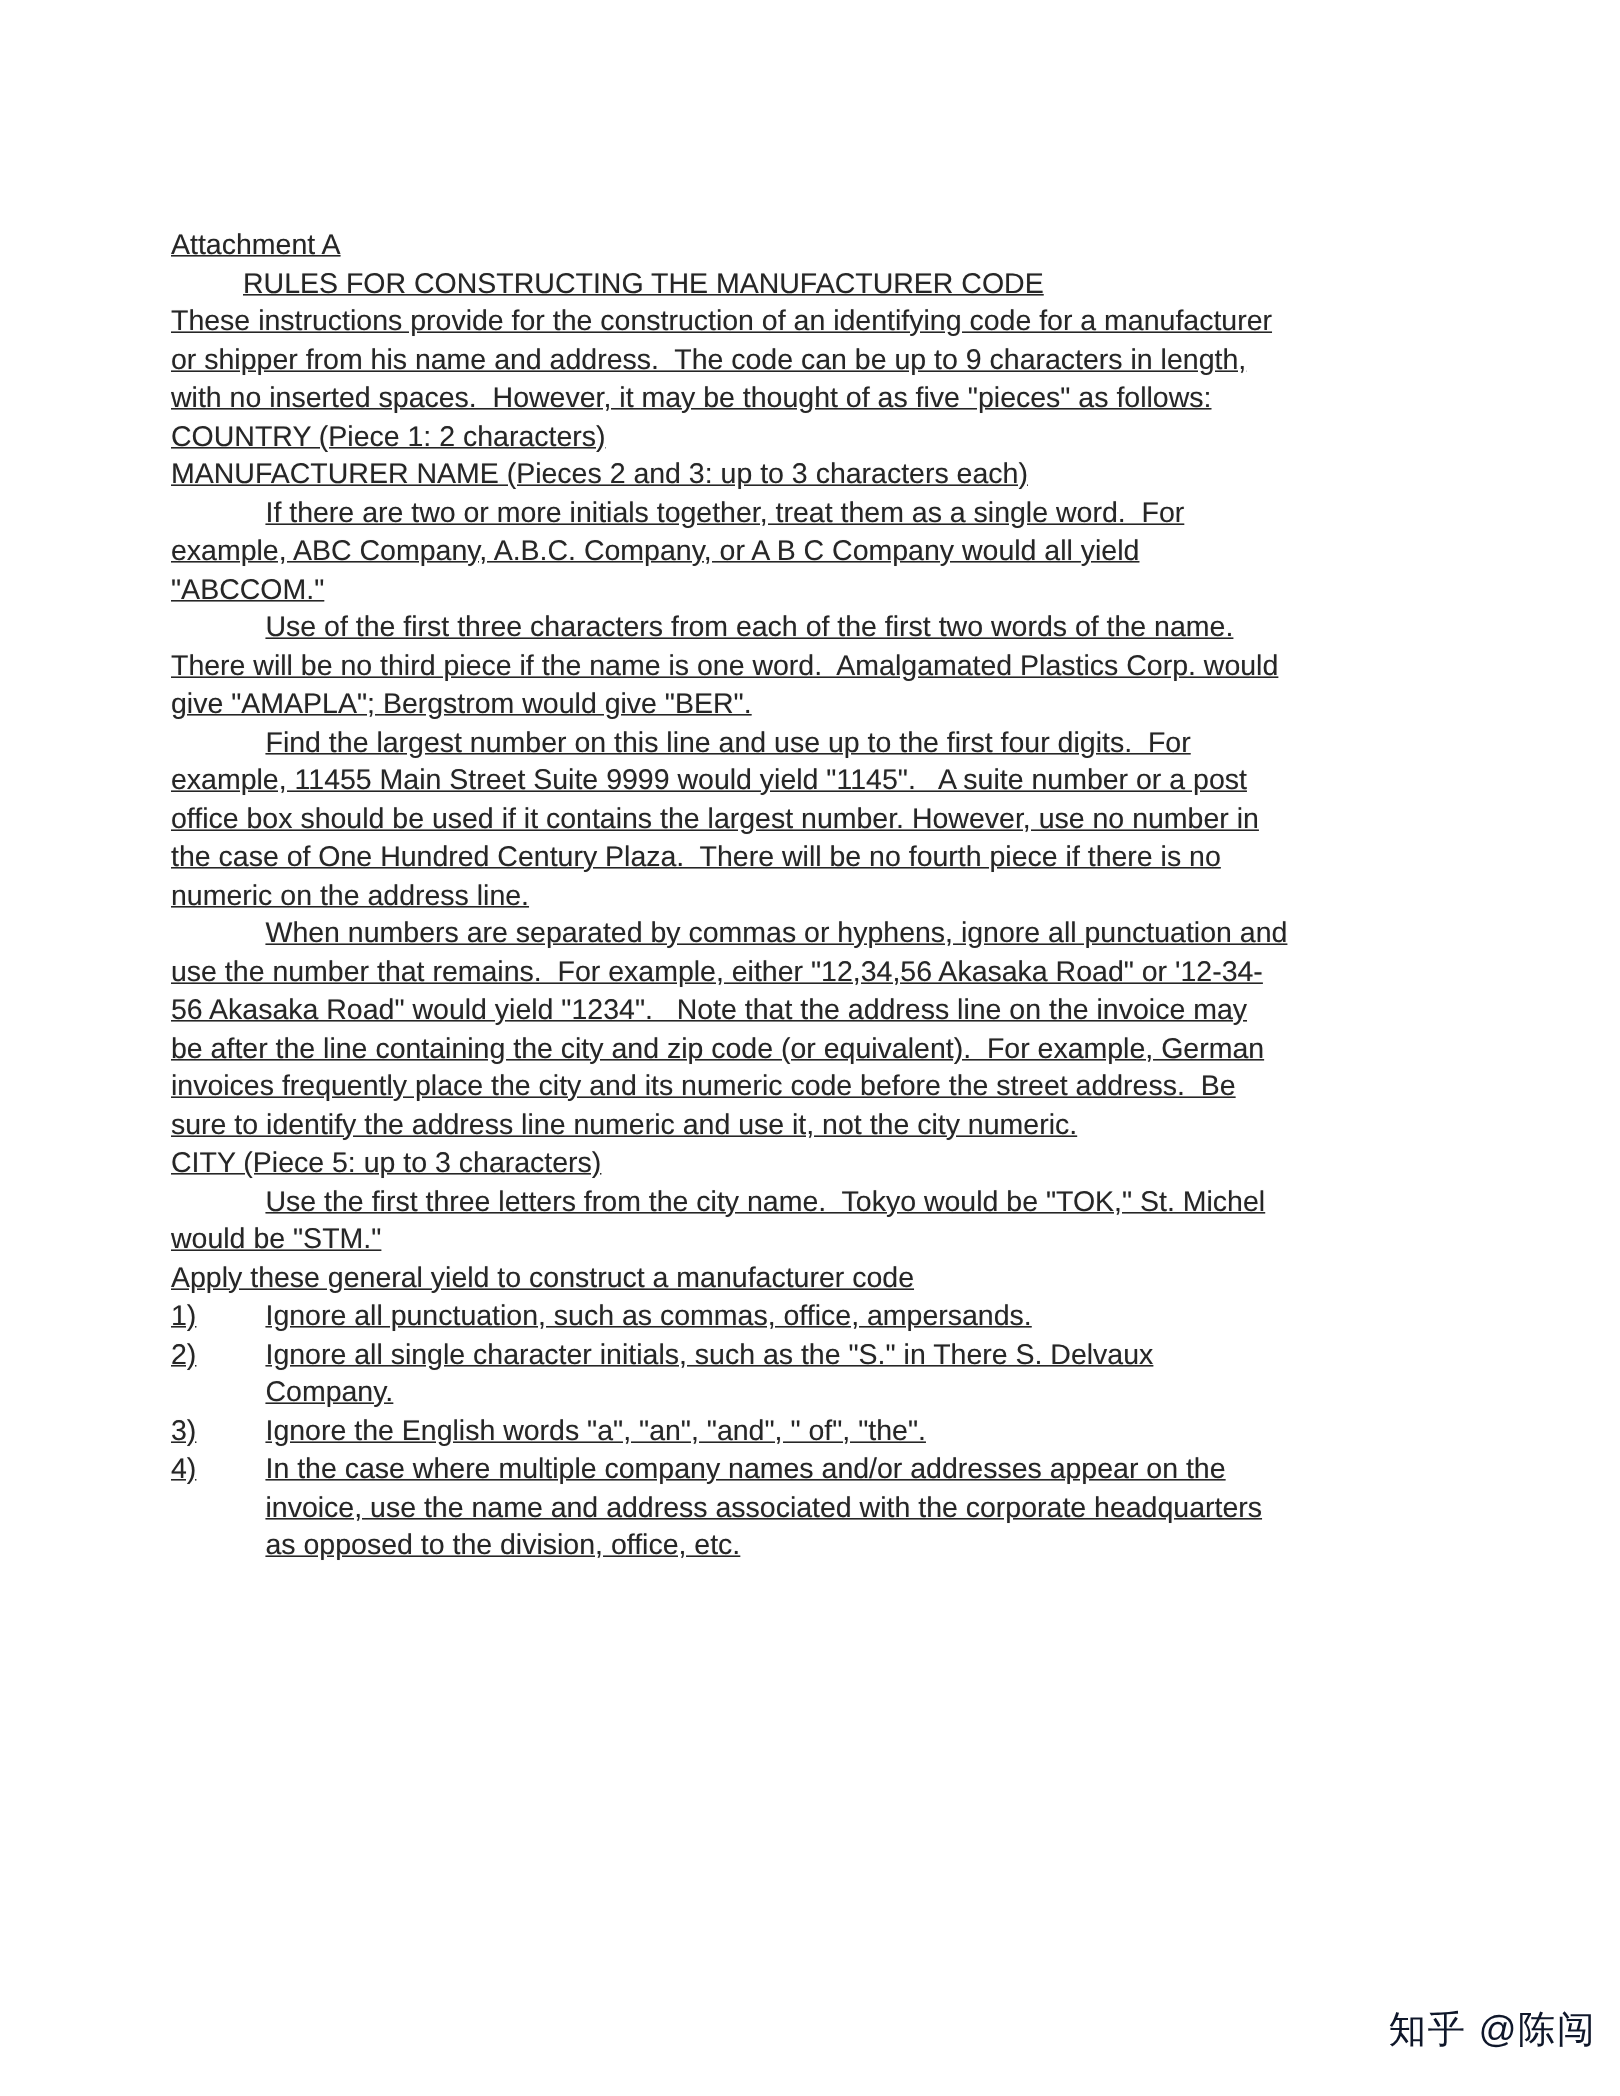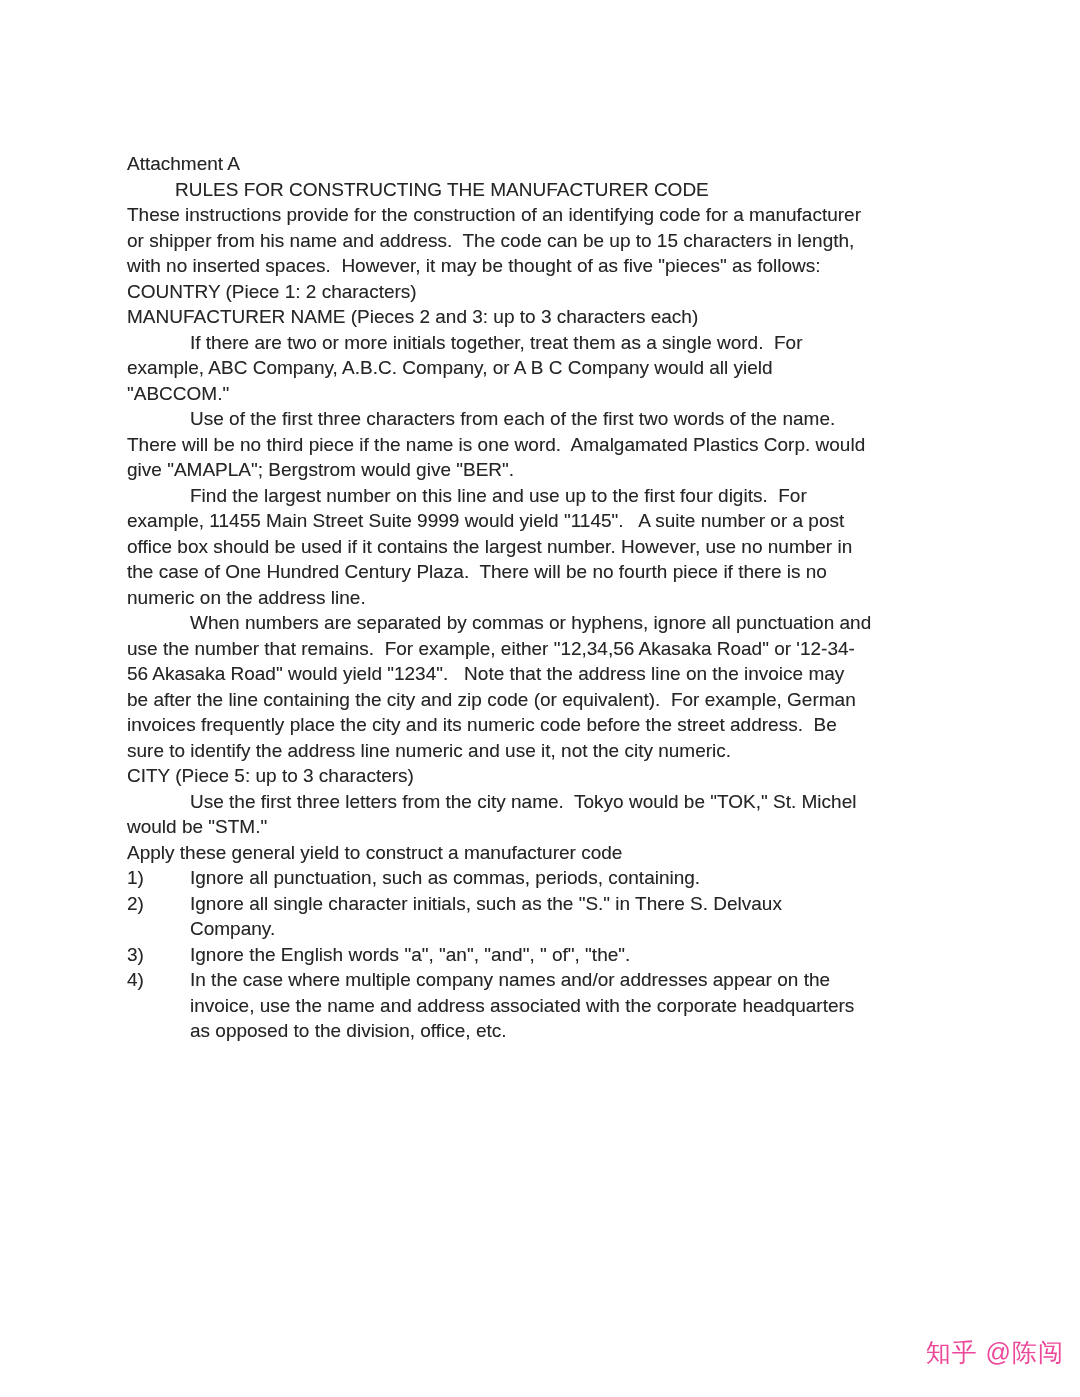--- a/index.html
+++ b/index.html
@@ -7,56 +7,57 @@
     width: 1080px;
     height: 1397px;
     background: #ffffff;
     font-family: "Liberation Sans", sans-serif;
     color: #262626;
     position: relative;
     overflow: hidden;
   }
   .page {
     position: absolute;
-    left: 127px;
+    left: 114px;
     top: 151px;
     width: 886px;
     font-size: 19px;
     line-height: 25.5px;
     text-shadow: 0 0 0.5px rgba(40,40,40,0.35);
+    text-decoration: underline;
   }
   .page div, .page p { margin: 0; white-space: pre-wrap; }
   .title { padding-left: 48px; margin-top: 26px; }
   .block-gap { margin-top: 22px; }
   .indent { text-indent: 63px; }
   .rule-item { display: flex; margin: 0; }
   .rule-num { flex: 0 0 63px; white-space: pre-wrap; }
   .rule-text { flex: 1 1 auto; white-space: pre-wrap; }
   .watermark {
     position: absolute;
     right: 16px;
     bottom: 28px;
     font-size: 25px;
     letter-spacing: 1px;
-    color: #ec4899;
+    color: #0f172a;
     text-shadow: 0.5px 0.5px 0 #ffffff;
     white-space: nowrap;
   }
 </style>
 </head>
 <body>
 
 <div class="page">
 
   <div>Attachment A</div>
 
   <div class="title">RULES FOR CONSTRUCTING THE MANUFACTURER CODE</div>
 
   <p class="block-gap">These instructions provide for the construction of an identifying code for a manufacturer
-or shipper from his name and address.  The code can be up to 15 characters in length,
+or shipper from his name and address.  The code can be up to 9 characters in length,
 with no inserted spaces.  However, it may be thought of as five "pieces" as follows:</p>
 
   <div class="block-gap">COUNTRY (Piece 1: 2 characters)</div>
 
   <div class="block-gap">MANUFACTURER NAME (Pieces 2 and 3: up to 3 characters each)</div>
   <p class="indent">If there are two or more initials together, treat them as a single word.  For
 example, ABC Company, A.B.C. Company, or A B C Company would all yield
 "ABCCOM."</p>
   <p class="indent">Use of the first three characters from each of the first two words of the name.
 There will be no third piece if the name is one word.  Amalgamated Plastics Corp. would
@@ -75,21 +76,21 @@
 sure to identify the address line numeric and use it, not the city numeric.</p>
 
   <div class="block-gap">CITY (Piece 5: up to 3 characters)</div>
   <p class="indent">Use the first three letters from the city name.  Tokyo would be "TOK," St. Michel
 would be "STM."</p>
 
   <div class="block-gap">Apply these general yield to construct a manufacturer code</div>
 
   <div class="rule-item">
     <span class="rule-num">1)</span>
-    <span class="rule-text">Ignore all punctuation, such as commas, periods, containing.</span>
+    <span class="rule-text">Ignore all punctuation, such as commas, office, ampersands.</span>
   </div>
   <div class="rule-item">
     <span class="rule-num">2)</span>
     <span class="rule-text">Ignore all single character initials, such as the "S." in There S. Delvaux
 Company.</span>
   </div>
   <div class="rule-item">
     <span class="rule-num">3)</span>
     <span class="rule-text">Ignore the English words "a", "an", "and", " of", "the".</span>
   </div>

